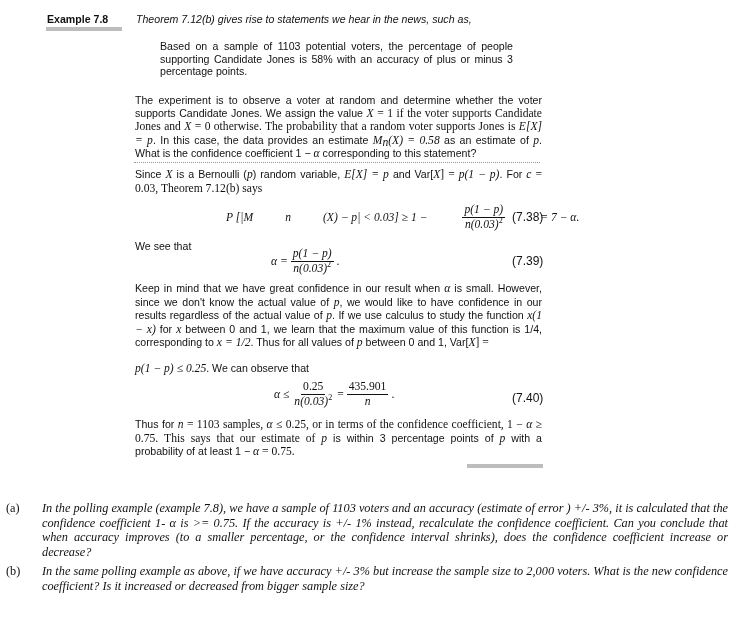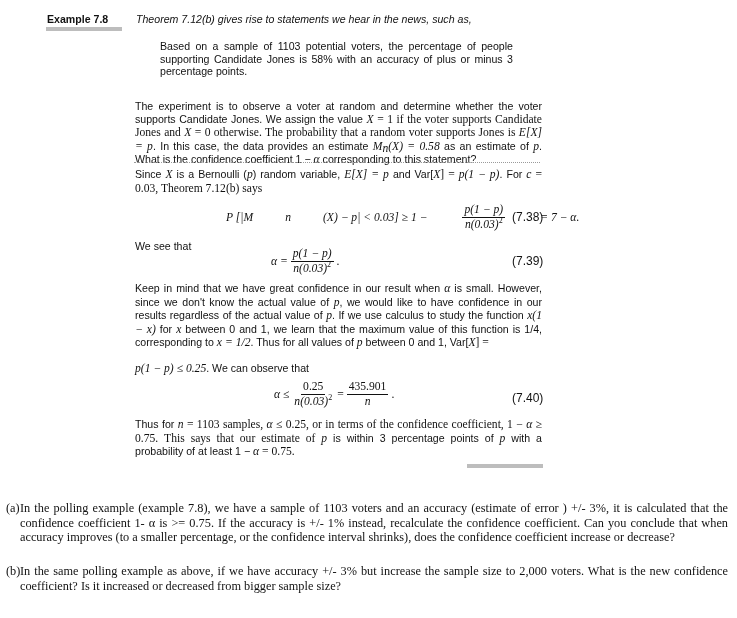--- a/index.html
+++ b/index.html
@@ -6,21 +6,21 @@
   body { width:737px; height:618px; position:relative; overflow:hidden; color:#111; }
   .sans { font-family: "Liberation Sans", sans-serif; font-size:10.6px; line-height:12.6px; }
   .m { font-family: "Liberation Serif", serif; font-style:italic; font-size:11.6px; }
   .r { font-family: "Liberation Serif", serif; font-style:normal; font-size:11.6px; }
   .abs { position:absolute; }
 
   #label { left:47px; top:13px; font-weight:bold; font-size:10.6px; font-family:"Liberation Sans",sans-serif; }
   #label-bar { left:46px; top:27px; width:76px; height:4px; background:#bdbdbd; }
   #intro { left:136px; top:13px;font-style:italic; }
   #quote { left:160px; top:40px; width:353px; text-align:justify; }
-  #para1 { left:135px; top:100px; width:407px; text-align:justify; }
+  #para1 { left:135px; top:94px; width:407px; text-align:justify; }
   #dots { left:134px; top:162px; width:406px; height:0; border-top:1.4px dotted #9a9a9a; }
   #para2 { left:135px; top:168px; width:407px; text-align:justify; }
 
   .eq { position:absolute; font-family:"Liberation Serif",serif; font-size:11.6px; display:flex; align-items:center; white-space:nowrap; }
   .frac { display:inline-flex; flex-direction:column; align-items:center; margin:0 3px; vertical-align:middle; }
   .frac .num { padding:0 2px 1px 2px; border-bottom:1px solid #111; line-height:12px; }
   .frac .den { padding:1px 2px 0 2px; line-height:12px; }
   .eqno { position:absolute; font-family:"Liberation Sans",sans-serif; font-size:12px; }
   sup { font-size:8px; vertical-align:5px; line-height:0; }
   sub { font-size:8px; vertical-align:-2px; line-height:0; }
@@ -32,21 +32,21 @@
   #eq739no { left:512px; top:254px; }
   #para3 { left:135px; top:282px; width:407px; text-align:justify; }
   #para3b { left:135px; top:362px; }
   #eq740 { left:274px; top:381px; }
   #eq740no { left:512px; top:391px; }
   #para4 { left:135px; top:418px; width:407px; text-align:justify; }
   #end-bar { left:467px; top:464px; width:76px; height:4px; background:#bdbdbd; }
 
   .q { position:absolute; font-family:"Liberation Serif",serif; font-size:12.3px; line-height:14.6px; }
   .q .tag { position:absolute; left:0; top:0; }
-  .q .body { margin-left:14px; text-align:justify; }
+  .q .body { margin-left:36px; text-align:justify;font-style:italic; }
   #qa { left:6px; top:501px; width:722px; }
   #qb { left:6px; top:564px; width:722px; }
 </style>
 </head>
 <body>
 
 <div id="label" class="abs">Example 7.8</div>
 <div id="label-bar" class="abs"></div>
 <div id="intro" class="abs sans">Theorem 7.12(b) gives rise to statements we hear in the news, such as,</div>
 

